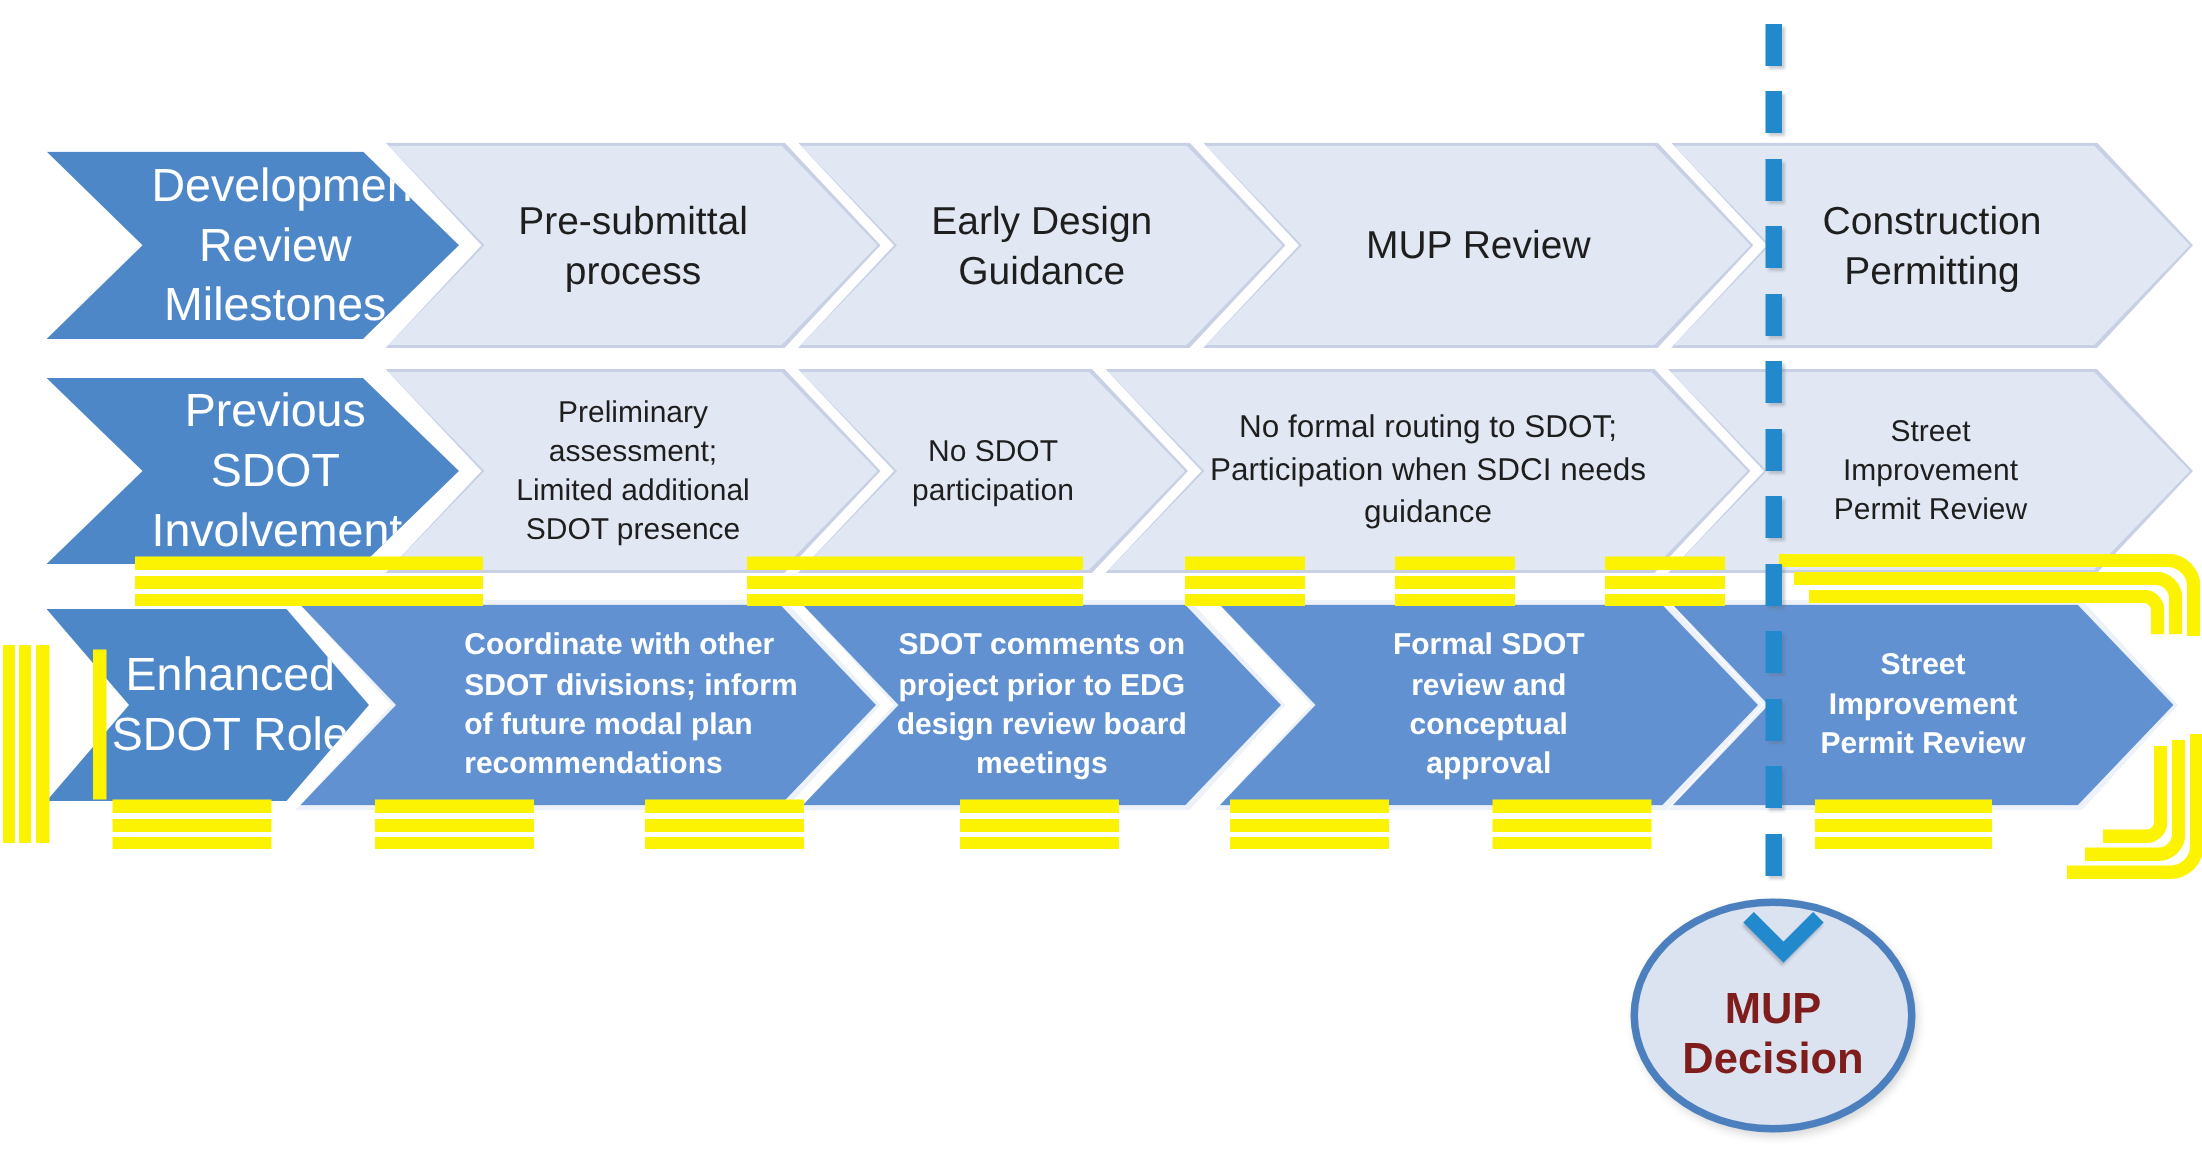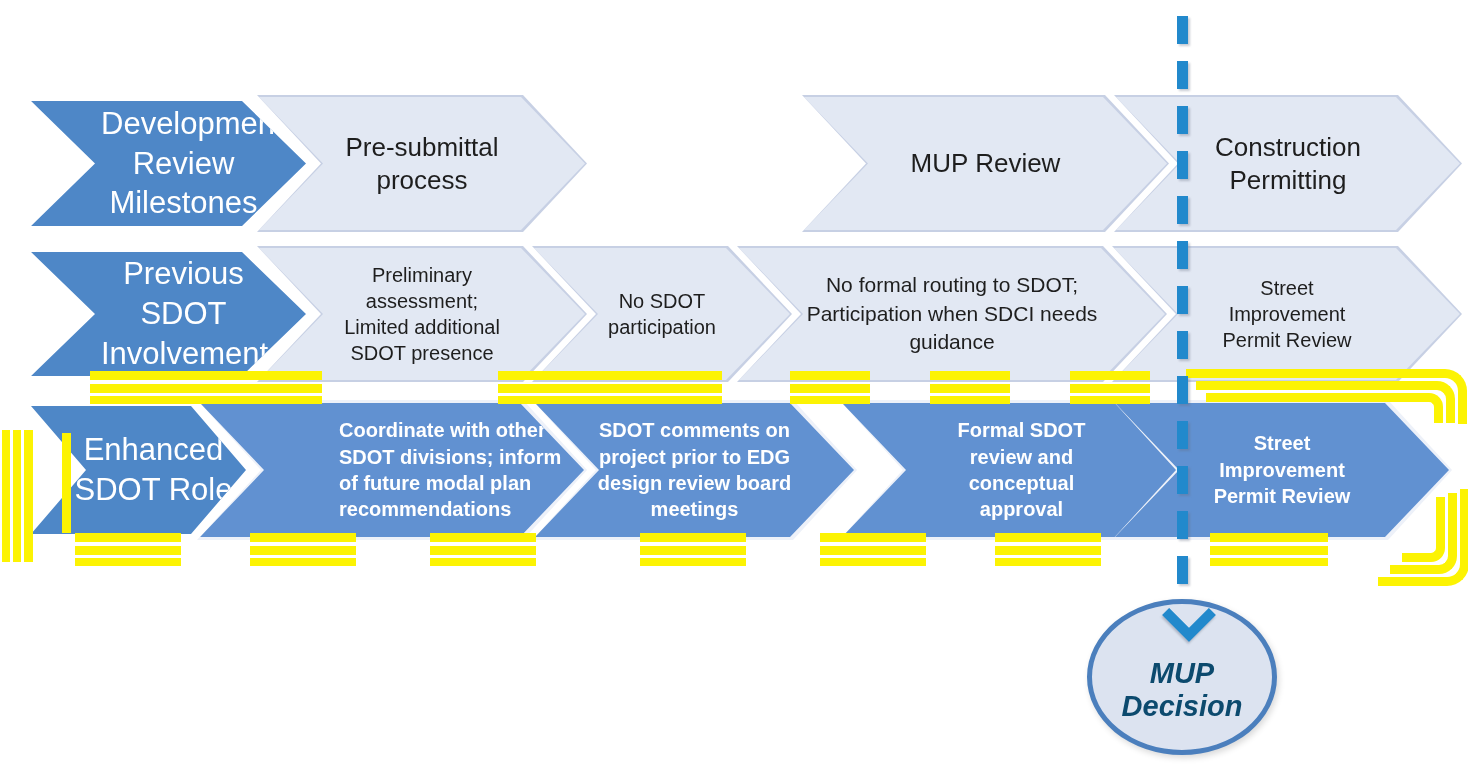--- a/index.html
+++ b/index.html
@@ -50,31 +50,31 @@
   #r2l {left:25px;  width:287px;}
   #r2c1{left:257px; width:330px;}
   #r2c2{left:532px; width:260px;}
   #r2c3{left:737px; width:430px;}
   #r2c4{left:1112px;width:350px;}
   
   #r3l ,#r3c1,#r3c2,#r3c3,#r3c4{top:400px;height:140px;}
   #r3l {left:25px;  width:227px;}
   #r3c1{left:197px; width:390px;}
   #r3c2{left:532px; width:325px;}
-  #r3c3{left:839px; width:365px;}
+  #r3c3{left:810px; width:365px;}
   #r3c4{left:1112px;width:340px;}
 
   #r1l .txt,#r2l .txt,#r3l .txt{max-width:165px;}
   #r1c1 .txt,#r1c2 .txt,#r1c4 .txt{max-width:200px;}
   #r1c3 .txt{max-width:240px;}
   #r2c1 .txt{max-width:172px;}
   #r2c2 .txt{max-width:135px;}
   #r2c3 .txt{max-width:295px;}
   #r2c4 .txt{max-width:160px;}
-  #r3c1 .body{justify-content:flex-end;text-align:left;padding-left:80px;}
+  #r3c1 .body{justify-content:center;text-align:left;padding-left:80px;}
   #r3c1 .txt{max-width:245px;}
   #r3c2 .txt{max-width:205px;}
   #r3c3 .txt{max-width:155px;}
   #r3c4 .txt{max-width:170px;}
 
   
   .hl,.hlv,.tbr,.bbr{position:absolute;z-index:3;}
   .hl{
     height:33px;
     background:linear-gradient(180deg,
@@ -129,36 +129,41 @@
   }
   #decision{
     position:absolute;left:1087px;top:599px;width:190px;height:156px;z-index:6;
     background:#dce3f0;border:5px solid #4b7fbd;border-radius:50%;
     box-sizing:border-box;
     display:flex;align-items:center;justify-content:center;text-align:center;
     box-shadow:2px 3px 6px rgba(0,0,0,.15);
   }
   #decision .txt{
     max-width:140px;margin-top:26px;
-    font-size:29px;line-height:1.15;font-weight:bold;color:#0c4a6e;font-style:italic;
+    font-size:29px;line-height:1.15;font-weight:bold;color:#7f1d1d;
   }
 </style>
 </head>
 <body>
 
 <div id="stage">
 
   <div class="chev darkblue" id="r1l">
     <div class="body">
       <span class="txt s23">Development Review Milestones</span>
     </div>
   </div>
   <div class="chev light" id="r1c1">
     <div class="body">
       <span class="txt s26">Pre-submittal process</span>
+    </div>
+  </div>
+  <div class="chev light" id="r1c2">
+    <div class="body">
+      <span class="txt s26">Early Design Guidance</span>
     </div>
   </div>
   <div class="chev light" id="r1c3">
     <div class="body">
       <span class="txt s26">MUP Review</span>
     </div>
   </div>
   <div class="chev light" id="r1c4">
     <div class="body">
       <span class="txt s26">Construction Permitting</span>

